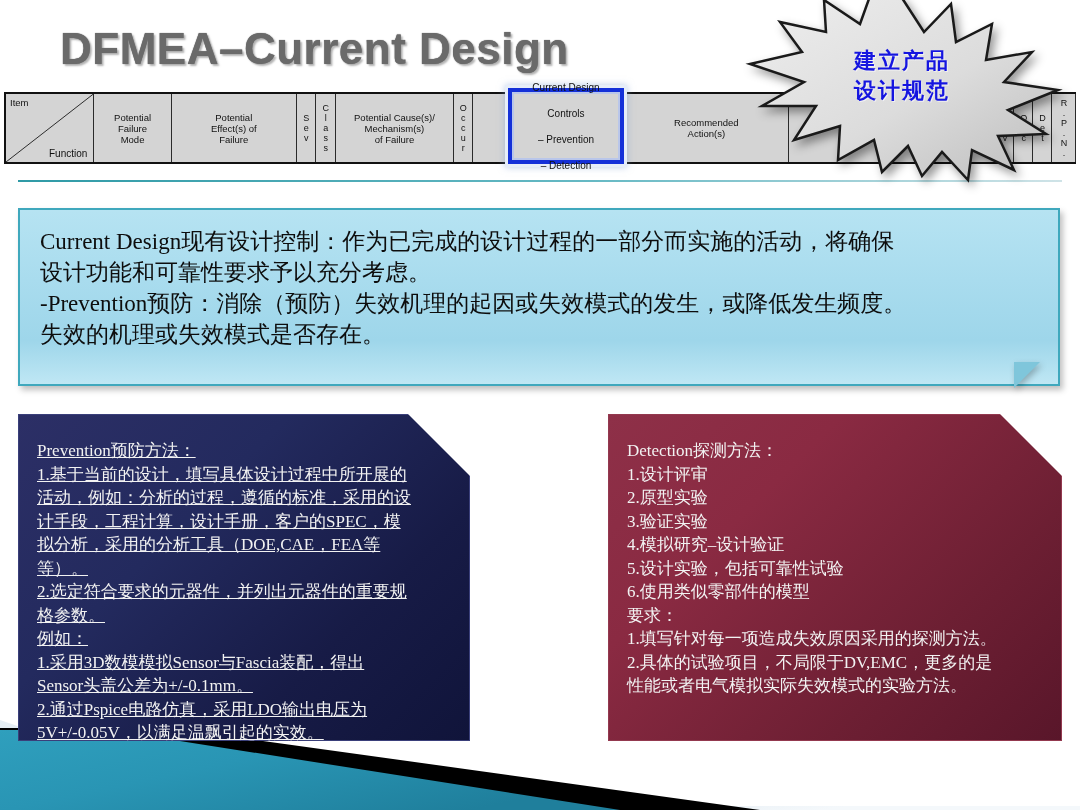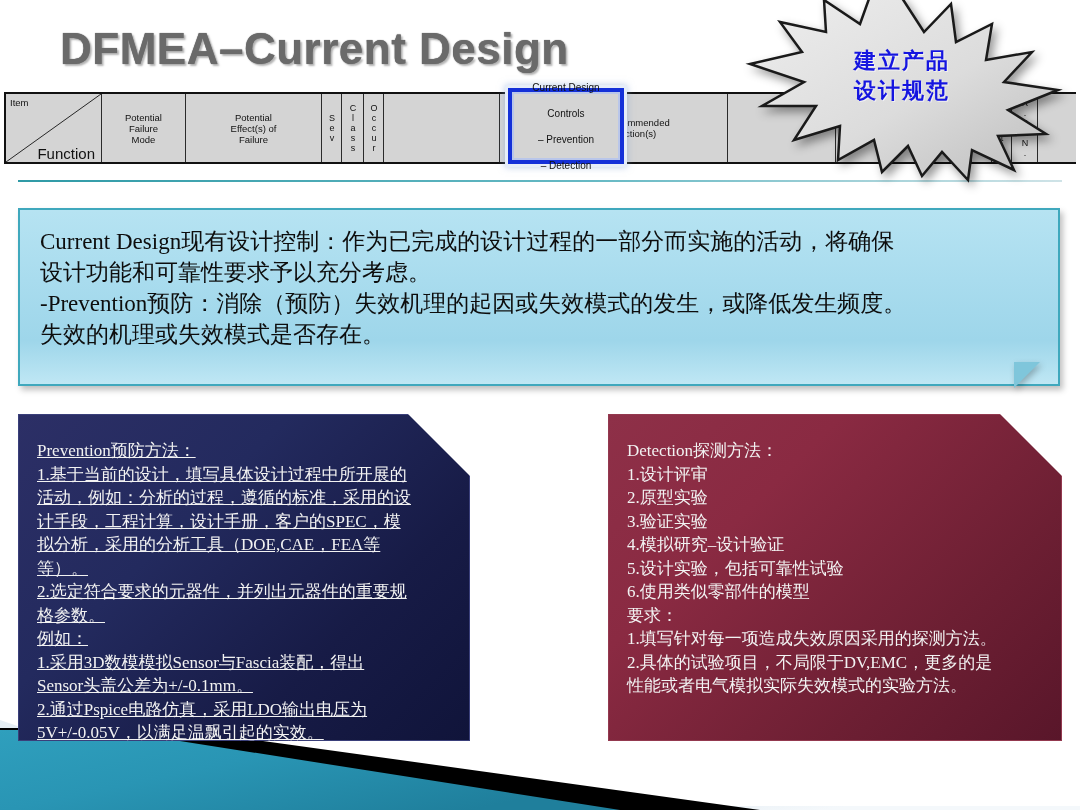--- a/index.html
+++ b/index.html
@@ -41,21 +41,21 @@
   #fmea-table .vert{
     writing-mode:vertical-rl;text-orientation:upright;
     letter-spacing:0px;line-height:9px;font-size:9px;
   }
   
   .itemfn{position:relative;}
   .itemfn .diag{
     position:absolute;left:0;top:0;width:100%;height:100%;
   }
   .itemfn .lbl-item{position:absolute;left:4px;top:3px;font-size:9.5px;}
-  .itemfn .lbl-fn{position:absolute;right:6px;bottom:3px;font-size:15px;}
+  .itemfn .lbl-fn{position:absolute;right:6px;bottom:3px;font-size:10px;}
 
   
   #cdc-cell{
     position:absolute;left:508px;top:88px;width:116px;height:76px;
     box-sizing:border-box;
     border:4px solid #1430d8;
     background:#d4d4d4;
     box-shadow:0 0 0 3px #e6edf8, 0 0 7px 3px rgba(130,160,210,.55);
     display:flex;align-items:center;justify-content:center;
     z-index:6;
@@ -165,20 +165,23 @@
     </div>
 
     <div class="cell" style="width:20px">
       <span class="vert">Sev</span>
     </div>
 
     <div class="cell" style="width:22px">
       <span class="vert">Class</span>
     </div>
 
+    <div class="cell" style="width:128px">
+      <span>Potential Cause(s)/<br>Mechanism(s)<br>of Failure</span>
+    </div>
 
     <div class="cell" style="width:20px">
       <span class="vert">Occur</span>
     </div>
 
     <div class="cell" style="width:116px"></div>
 
     <div class="cell" style="width:20px">
       <span class="vert">Detec</span>
     </div>

